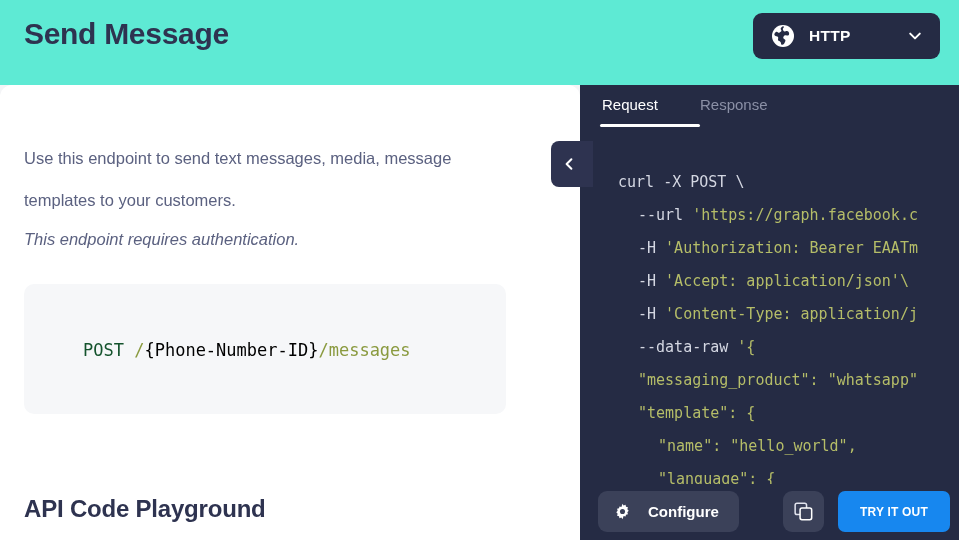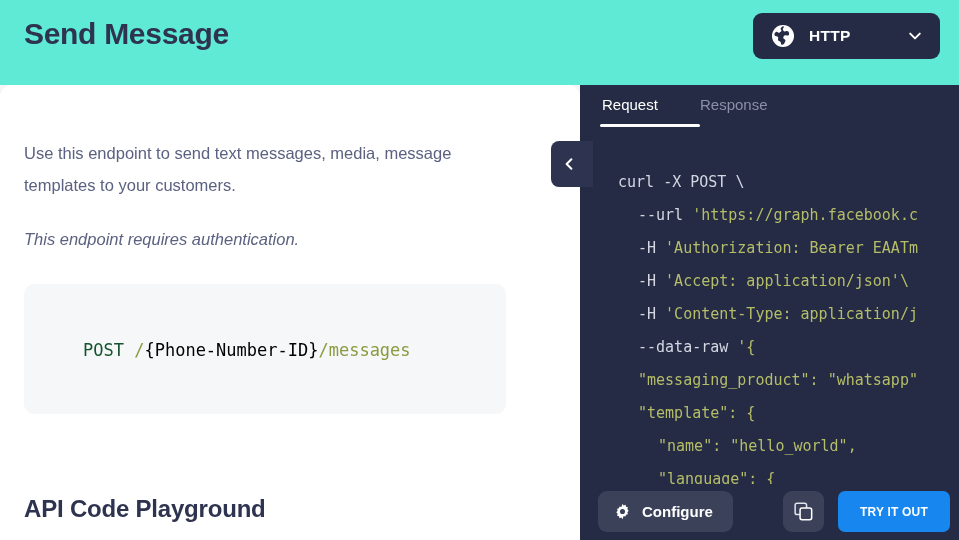--- a/index.html
+++ b/index.html
@@ -85,21 +85,21 @@
     border-top-right-radius: 12px;
     box-sizing: border-box;
     overflow: hidden;
   }
   .doc-para {
     position: absolute;
     left: 24px;
     top: 52px;
     width: 460px;
     font-size: 16.5px;
-    line-height: 32px;
+    line-height: 42px;
     color: #5b6180;
   }
   .doc-auth {
     position: absolute;
     left: 24px;
     top: 145px;
     font-size: 16.5px;
     font-style: italic;
     color: #5b6180;
     white-space: nowrap;
@@ -251,21 +251,21 @@
     align-items: center;
     cursor: pointer;
     box-sizing: border-box;
   }
   .gear-icon {
     width: 17px;
     height: 17px;
     flex: 0 0 auto;
   }
   .configure-label {
-    margin-left: 11px;
+    margin-left: 17px;
     color: #ffffff;
     font-size: 15px;
     font-weight: bold;
     white-space: nowrap;
   }
   .btn-copy {
     position: absolute;
     left: 203px;
     top: 7px;
     width: 41px;

